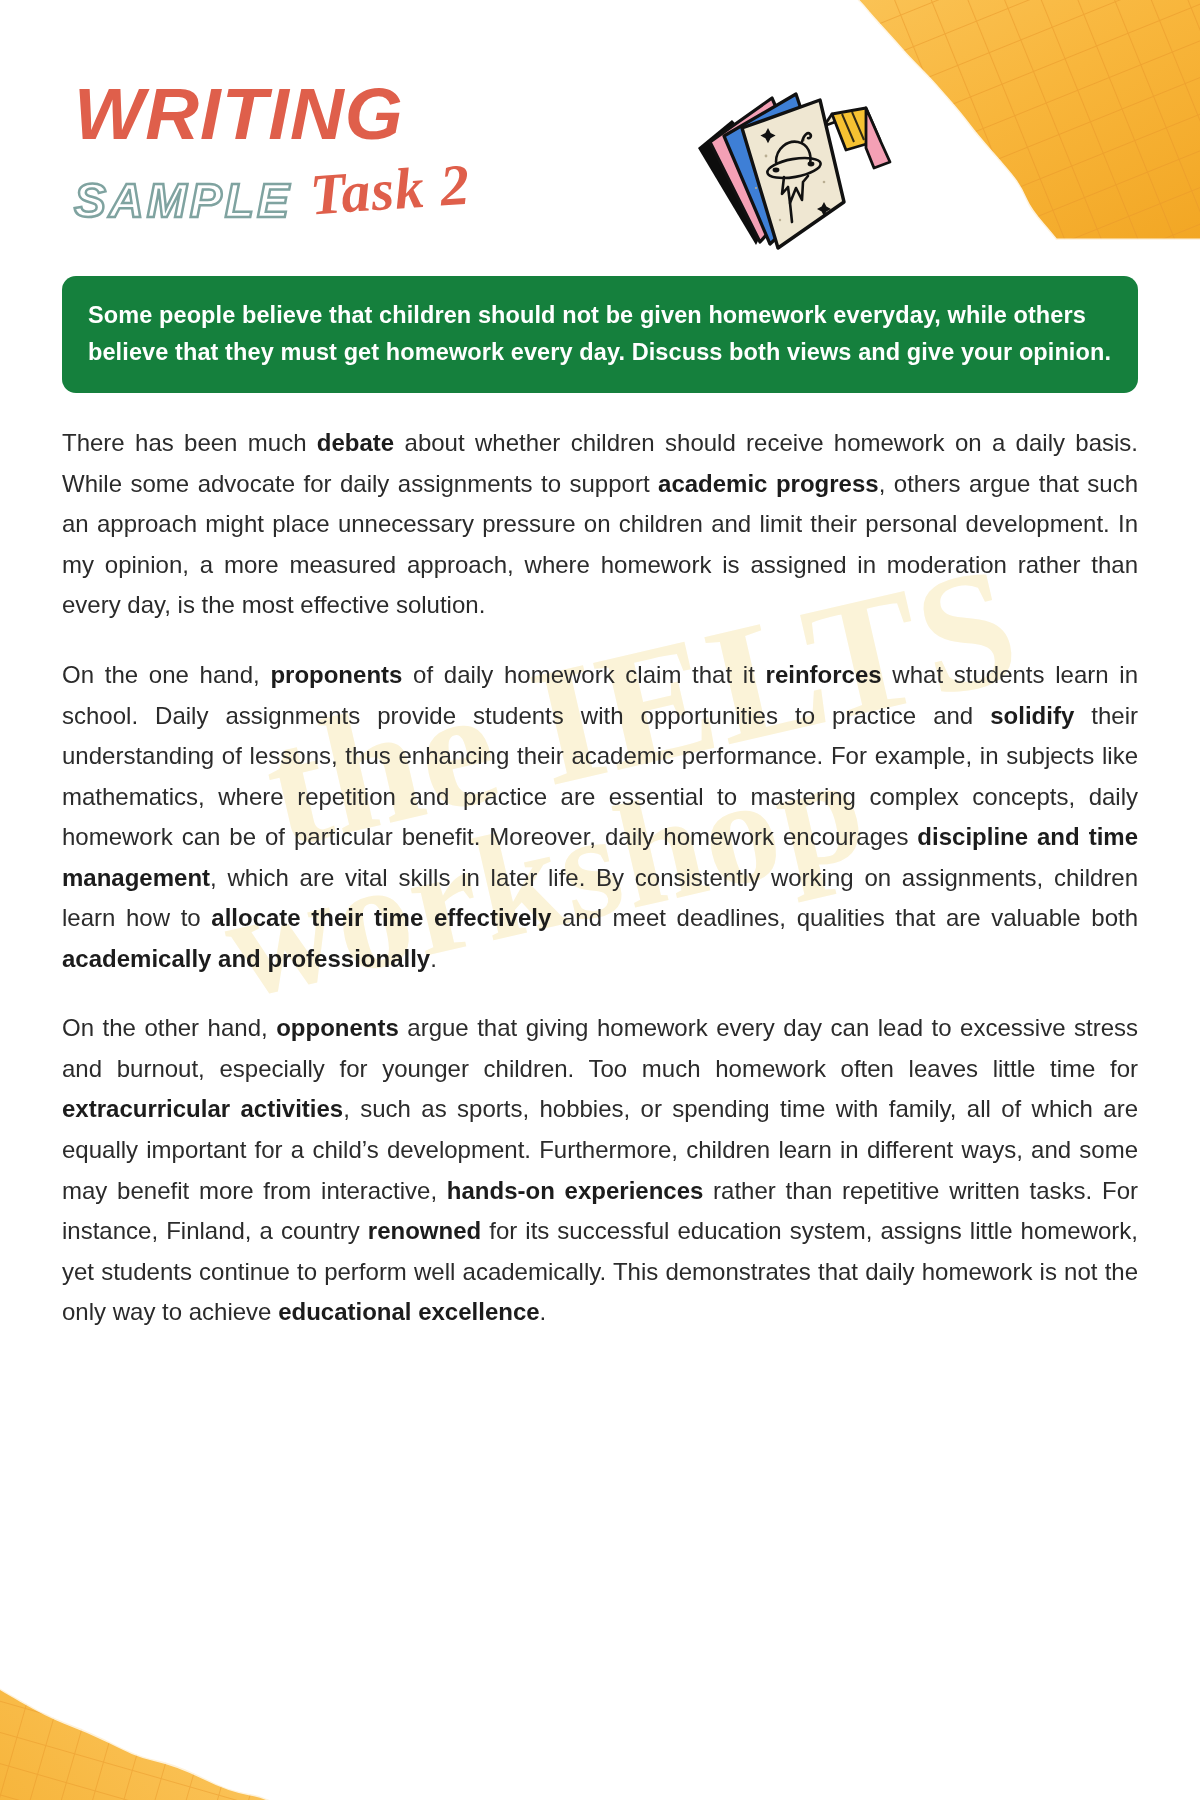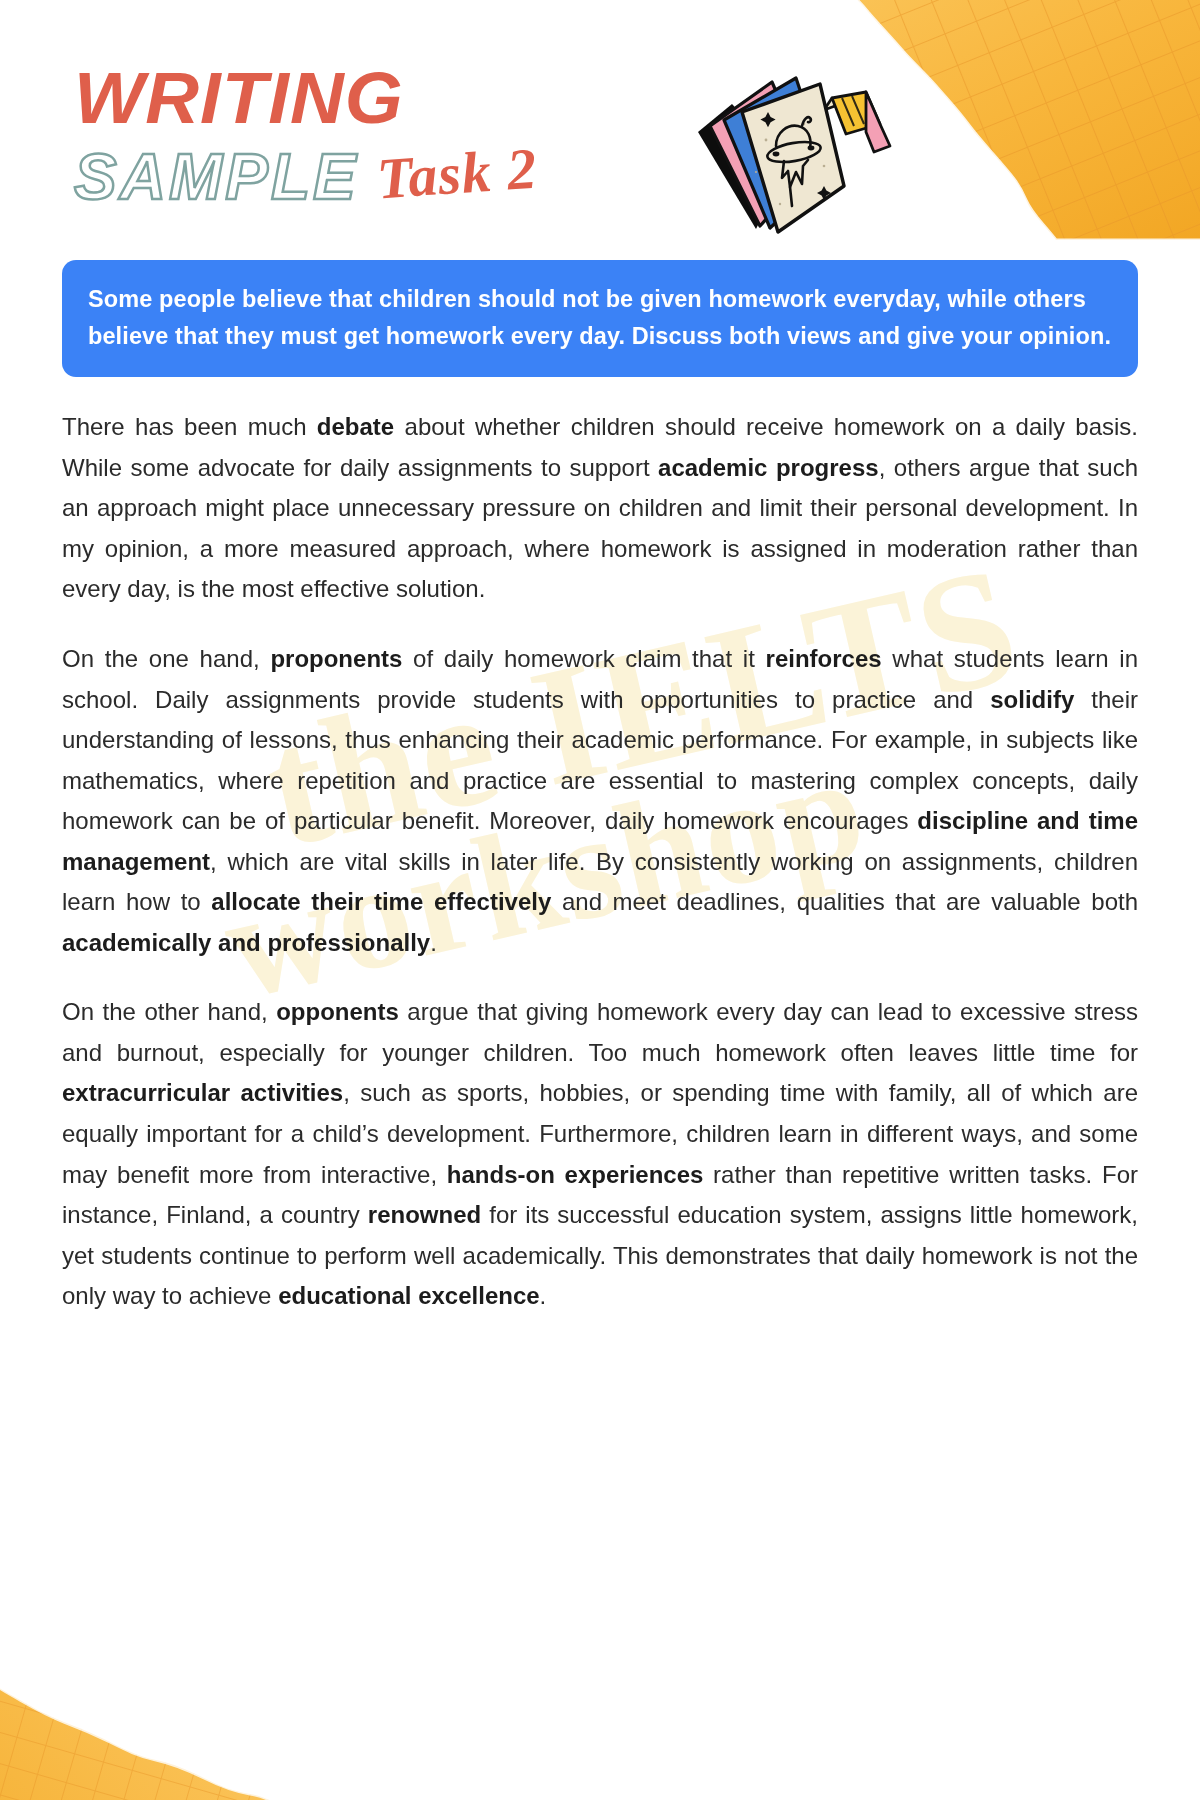--- a/index.html
+++ b/index.html
@@ -69,20 +69,21 @@
     left: 70px;
     top: 190px;
     transform: rotate(-13deg);
   }
 
   
   #content {
     position: relative;
     z-index: 3;
     padding: 16px;
+    margin-top: 16px;
   }
 
   
   #header {
     position: relative;
     height: 236px;
   }
   #title-block {
     position: absolute;
     left: 58px;
@@ -98,21 +99,21 @@
     font-family: "Liberation Sans", sans-serif;
     transform: scaleX(1.02);
     transform-origin: left center;
   }
   #subtitle-row {
     display: flex;
     align-items: flex-end;
     margin-top: 6px;
   }
   #title-sample {
-    font-size: 64px;
+    font-size: 48px;
     font-weight: bold;
     font-style: italic;
     letter-spacing: 3px;
     color: transparent;
     -webkit-text-stroke: 2.5px #7fa3a0;
     line-height: 1;
     font-family: "Liberation Sans", sans-serif;
   }
   #title-task {
     margin-left: 18px;
@@ -131,21 +132,21 @@
     left: 668px;
     top: 38px;
     width: 250px;
     height: 185px;
   }
   #illustration svg { display: block; width: 100%; height: 100%; }
 
   
   #prompt-box {
     margin: 8px 46px 0 46px;
-    background: #3b82f6;
+    background: #15803d;
     border-radius: 14px;
     padding: 21px 26px 22px 26px;
     color: #FFFFFF;
     font-size: 23.5px;
     font-weight: bold;
     line-height: 1.58;
     letter-spacing: 0.1px;
   }
 
   

